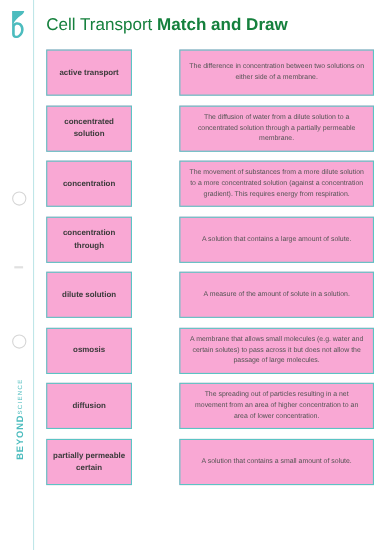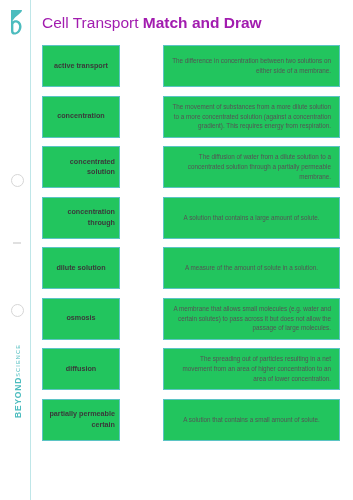--- a/index.html
+++ b/index.html
@@ -80,47 +80,47 @@
     font-weight: normal;
     vertical-align: 1px;
   }
 
   
   .header {
     position: absolute;
     left: 42px;
     top: 14px;
     font-size: 15.5px;
-    color: #a21caf;
+    color: #15803d;
     white-space: nowrap;
   }
   .header .h-light { font-weight: normal; }
   .header .h-bold  { font-weight: bold; }
 
   
   .sheet {
     position: absolute;
     left: 42px;
     top: 45px;
     width: 298px;
   }
   .row {
     display: flex;
     align-items: stretch;
     margin-bottom: 8.5px;
   }
   .term-box,
   .def-box {
     border: 1.5px solid #5bc4c4;
-    background: #22c55e;
+    background: #f9a8d4;
     box-sizing: border-box;
     display: flex;
     align-items: center;
     justify-content: center;
-    text-align: right;
+    text-align: center;
   }
   .term-box {
     width: 78px;
     min-height: 42px;
     padding: 3px 4px;
     font-size: 7.2px;
     font-weight: bold;
     color: #3a3a3a;
     line-height: 1.45;
   }
@@ -163,32 +163,32 @@
 
 <div class="sheet">
 
   <div class="row">
     <div class="term-box">active transport</div>
     <div class="spacer"></div>
     <div class="def-box">The difference in concentration between two solutions on either side of a membrane.</div>
   </div>
 
   <div class="row">
+    <div class="term-box">concentrated solution</div>
+    <div class="spacer"></div>
+    <div class="def-box">The diffusion of water from a dilute solution to a concentrated solution through a partially permeable membrane.</div>
+  </div>
+
+  <div class="row">
     <div class="term-box">concentration</div>
     <div class="spacer"></div>
     <div class="def-box">The movement of substances from a more dilute solution to a more concentrated solution (against a concentration gradient). This requires energy from respiration.</div>
   </div>
 
   <div class="row">
-    <div class="term-box">concentrated solution</div>
-    <div class="spacer"></div>
-    <div class="def-box">The diffusion of water from a dilute solution to a concentrated solution through a partially permeable membrane.</div>
-  </div>
-
-  <div class="row">
     <div class="term-box">concentration through</div>
     <div class="spacer"></div>
     <div class="def-box">A solution that contains a large amount of solute.</div>
   </div>
 
   <div class="row">
     <div class="term-box">dilute solution</div>
     <div class="spacer"></div>
     <div class="def-box">A measure of the amount of solute in a solution.</div>
   </div>

